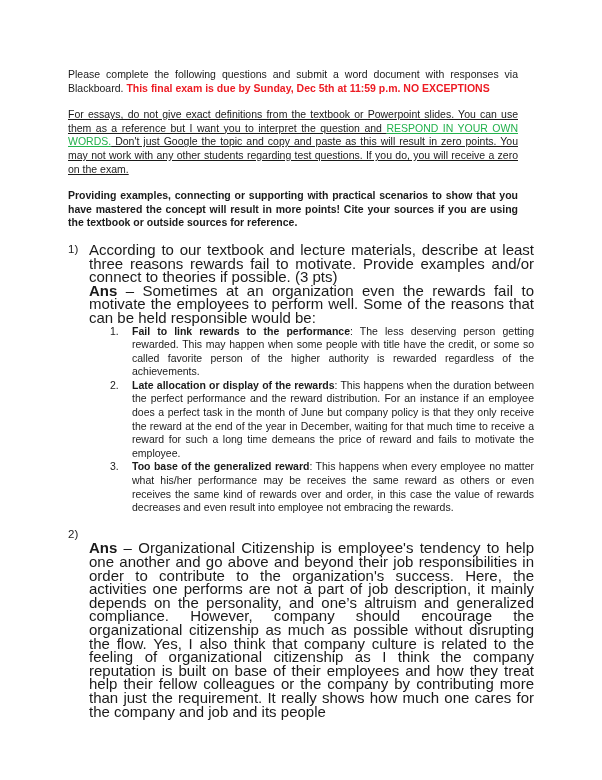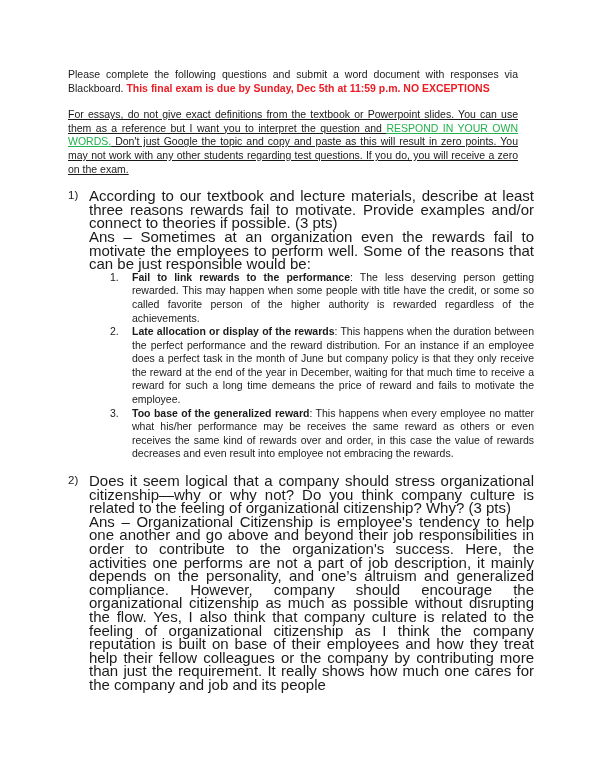--- a/index.html
+++ b/index.html
@@ -69,21 +69,21 @@
     line-height: 13.6px;
     color: #1a1a1a;
   }
   .qtext {
     font-size: 15px;
     line-height: 13.6px;
     text-align: justify;
     color: #1a1a1a;
   }
   .ans-label {
-    font-weight: normal;
+    font-weight: bold;
   }
   ol.sublist {
     list-style: none;
     margin: 0;
     padding: 0;
   }
   ol.sublist > li {
     position: relative;
     padding-left: 22px;
     margin-left: 21px;
@@ -111,48 +111,49 @@
 </head>
 <body>
 
 <div class="page">
 
 
   <p class="block"><span>Please complete the following questions and submit a word document with responses via Blackboard. </span><span class="red-bold">This final exam is due by Sunday, Dec 5th at 11:59 p.m.  NO EXCEPTIONS</span></p>
 
   <p class="block blue-para"><span>For essays, do not give exact definitions from the textbook or Powerpoint slides.  You can use them as a reference but I want you to interpret the question and </span><span class="green-underline">RESPOND IN YOUR OWN WORDS.</span><span>  Don't just Google the topic and copy and paste as this will result in zero points.  You may not work with any other students regarding test questions. If you do, you will receive a zero on the exam.</span></p>
 
+  <p class="block blue-bold-para">Providing examples, connecting or supporting with practical scenarios to show that you have mastered the concept will result in more points! Cite your sources if you are using the textbook or outside sources for reference.</p>
 
   <ol class="qlist">
 
     <li>
       <span class="qnum">1)</span>
       <div class="qtext">
         <span>According to our textbook and lecture materials, describe at least three reasons rewards fail to motivate. Provide examples and/or connect to theories if possible. (3 pts)</span><br>
-        <span class="ans-label">Ans</span><span> – </span><span>Sometimes at an organization even the rewards fail to motivate the employees to perform well. Some of the reasons that can be just responsible would be:</span>
+        <span class="ans-label">Ans</span><span> – </span><span>Sometimes at an organization even the rewards fail to motivate the employees to perform well. Some of the reasons that can be held responsible would be:</span>
       </div>
       <ol class="sublist">
         <li>
           <span class="subnum">1.</span>
           <div class="subtext"><span class="sub-head">Fail to link rewards to the performance</span><span>: The less deserving person getting rewarded. This may happen when some people with title have the credit, or some so called favorite person of the higher authority is rewarded regardless of the achievements.</span></div>
         </li>
         <li>
           <span class="subnum">2.</span>
           <div class="subtext"><span class="sub-head">Late allocation or display of the rewards</span><span>: This happens when the duration between the perfect performance and the reward distribution. For an instance if an employee does a perfect task in the month of June but company policy is that they only receive the reward at the end of the year in December, waiting for that much time to receive a reward for such a long time demeans the price of reward and fails to motivate the employee.</span></div>
         </li>
         <li>
           <span class="subnum">3.</span>
           <div class="subtext"><span class="sub-head">Too base of the generalized reward</span><span>: This happens when every employee no matter what his/her performance may be receives the same reward as others or even receives the same kind of rewards over and order, in this case the value of rewards decreases and even result into employee not embracing the rewards.</span></div>
         </li>
       </ol>
     </li>
 
     <li>
       <span class="qnum">2)</span>
       <div class="qtext">
-        <span>Does it seem logical that a company should stress organizational citizenship—why or why not?  Do you think company culture is related to the feeling of organizational citizenship? Why? (3 pts)</span><br>
+        <br>
         <span class="ans-label">Ans</span><span> – </span><span>Organizational Citizenship is employee's tendency to help one another and go above and beyond their job responsibilities in order to contribute to the organization's success. Here, the activities one performs are not a part of job description, it mainly depends on the personality, and one’s altruism and generalized compliance. However, company should encourage the organizational citizenship as much as possible without disrupting the flow. Yes, I also think that company culture is related to the feeling of organizational citizenship as I think the company reputation is built on base of their employees and how they treat help their fellow colleagues or the company by contributing more than just the requirement. It really shows how much one cares for the company and job and its people</span>
       </div>
     </li>
 
   </ol>
 
 </div>
 
 </body></html>

